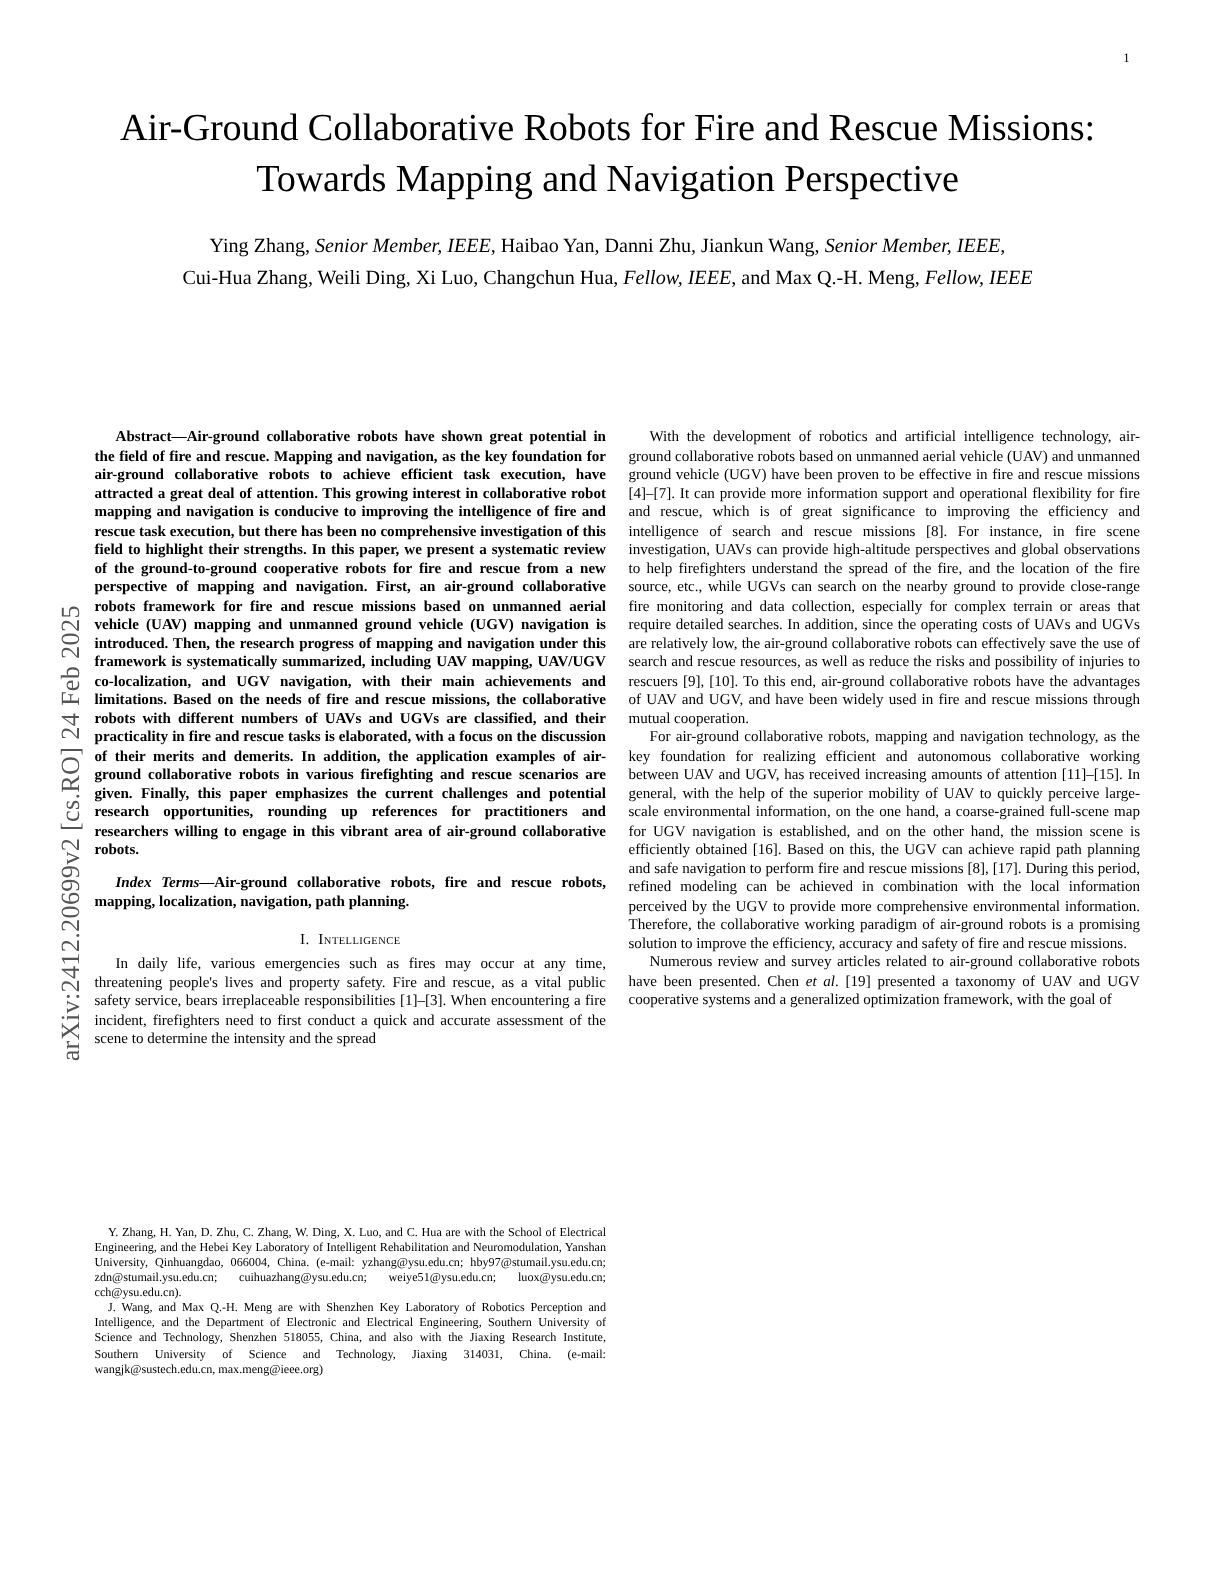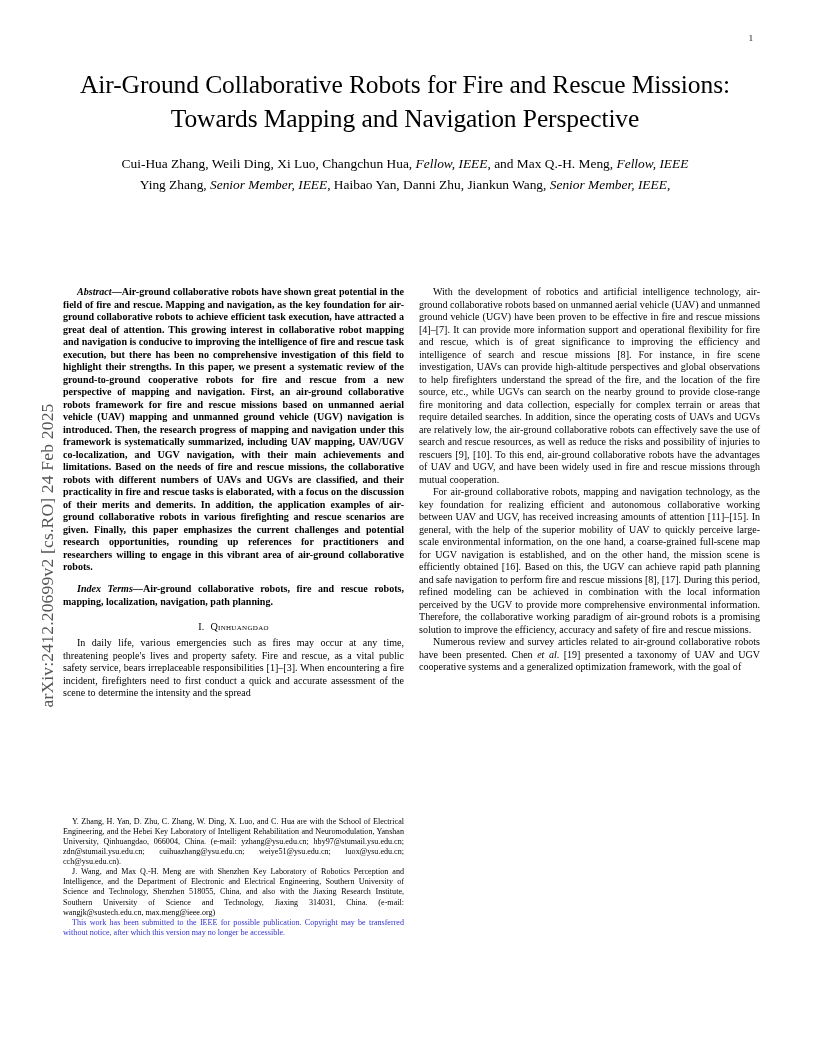--- a/index.html
+++ b/index.html
@@ -83,21 +83,20 @@
     margin: 0;
     text-indent: 14px;
   }
   .col p.noindent { text-indent: 0; }
 
   .abstract-body {
     font-weight: bold;
     text-align: justify;
   }
   .abstract-body .lead {
-    font-style: italic;
     font-weight: bold;
     margin-top: 16px;
   }
   .index-terms {
     font-weight: bold;
     margin-top: 9.5px !important;
     text-indent: 14px;
   }
   .index-terms .lead {
     font-style: italic;
@@ -137,44 +136,43 @@
 
 <div class="page">
 
   <div class="arxiv-stamp">arXiv:2412.20699v2  [cs.RO]  24 Feb 2025</div>
 
   <div class="page-number">1</div>
 
   <div class="title-block">
     <h1 class="paper-title">Air-Ground Collaborative Robots for Fire and Rescue Missions: Towards Mapping and Navigation Perspective</h1>
     <div class="author-block">
+      <span class="author-line"><span>Ying Zhang, </span><span class="ital">Senior Member, IEEE</span><span>, Haibao Yan, Danni Zhu, Jiankun Wang, </span><span class="ital">Senior Member, IEEE</span><span>,</span></span>
       <span class="author-line"><span>Cui-Hua Zhang, Weili Ding, Xi Luo, Changchun Hua, </span><span class="ital">Fellow, IEEE</span><span>, and Max Q.-H. Meng, </span><span class="ital">Fellow, IEEE</span></span>
-      <span class="author-line"><span>Ying Zhang, </span><span class="ital">Senior Member, IEEE</span><span>, Haibao Yan, Danni Zhu, Jiankun Wang, </span><span class="ital">Senior Member, IEEE</span><span>,</span></span>
     </div>
   </div>
 
   <div class="col col-left">
 
     <p class="abstract-body"><span class="lead">Abstract</span><span>—</span><span>Air-ground collaborative robots have shown great potential in the field of fire and rescue. Mapping and navigation, as the key foundation for air-ground collaborative robots to achieve efficient task execution, have attracted a great deal of attention. This growing interest in collaborative robot mapping and navigation is conducive to improving the intelligence of fire and rescue task execution, but there has been no comprehensive investigation of this field to highlight their strengths. In this paper, we present a systematic review of the ground-to-ground cooperative robots for fire and rescue from a new perspective of mapping and navigation. First, an air-ground collaborative robots framework for fire and rescue missions based on unmanned aerial vehicle (UAV) mapping and unmanned ground vehicle (UGV) navigation is introduced. Then, the research progress of mapping and navigation under this framework is systematically summarized, including UAV mapping, UAV/UGV co-localization, and UGV navigation, with their main achievements and limitations. Based on the needs of fire and rescue missions, the collaborative robots with different numbers of UAVs and UGVs are classified, and their practicality in fire and rescue tasks is elaborated, with a focus on the discussion of their merits and demerits. In addition, the application examples of air-ground collaborative robots in various firefighting and rescue scenarios are given. Finally, this paper emphasizes the current challenges and potential research opportunities, rounding up references for practitioners and researchers willing to engage in this vibrant area of air-ground collaborative robots.</span></p>
 
     <p class="index-terms"><span class="lead">Index Terms</span><span>—</span><span>Air-ground collaborative robots, fire and rescue robots, mapping, localization, navigation, path planning.</span></p>
 
-    <div class="section-head"><span class="numeral">I.</span>&nbsp;&nbsp;<span>Qinhuangdao</span></div>
+    <div class="section-head"><span class="numeral">I.</span>&nbsp;&nbsp;<span>Intelligence</span></div>
 
     <p class="body-par">In daily life, various emergencies such as fires may occur at any time, threatening people's lives and property safety. Fire and rescue, as a vital public safety service, bears irreplaceable responsibilities [1]–[3]. When encountering a fire incident, firefighters need to first conduct a quick and accurate assessment of the scene to determine the intensity and the spread</p>
 
   </div>
 
   <div class="col col-right">
 
     <p>With the development of robotics and artificial intelligence technology, air-ground collaborative robots based on unmanned aerial vehicle (UAV) and unmanned ground vehicle (UGV) have been proven to be effective in fire and rescue missions [4]–[7]. It can provide more information support and operational flexibility for fire and rescue, which is of great significance to improving the efficiency and intelligence of search and rescue missions [8]. For instance, in fire scene investigation, UAVs can provide high-altitude perspectives and global observations to help firefighters understand the spread of the fire, and the location of the fire source, etc., while UGVs can search on the nearby ground to provide close-range fire monitoring and data collection, especially for complex terrain or areas that require detailed searches. In addition, since the operating costs of UAVs and UGVs are relatively low, the air-ground collaborative robots can effectively save the use of search and rescue resources, as well as reduce the risks and possibility of injuries to rescuers [9], [10]. To this end, air-ground collaborative robots have the advantages of UAV and UGV, and have been widely used in fire and rescue missions through mutual cooperation.</p>
     <p>For air-ground collaborative robots, mapping and navigation technology, as the key foundation for realizing efficient and autonomous collaborative working between UAV and UGV, has received increasing amounts of attention [11]–[15]. In general, with the help of the superior mobility of UAV to quickly perceive large-scale environmental information, on the one hand, a coarse-grained full-scene map for UGV navigation is established, and on the other hand, the mission scene is efficiently obtained [16]. Based on this, the UGV can achieve rapid path planning and safe navigation to perform fire and rescue missions [8], [17]. During this period, refined modeling can be achieved in combination with the local information perceived by the UGV to provide more comprehensive environmental information. Therefore, the collaborative working paradigm of air-ground robots is a promising solution to improve the efficiency, accuracy and safety of fire and rescue missions.</p>
     <p><span>Numerous review and survey articles related to air-ground collaborative robots have been presented. Chen </span><span class="ital">et al</span><span>. [19] presented a taxonomy of UAV and UGV cooperative systems and a generalized optimization framework, with the goal of</span></p>
 
   </div>
 
   <div class="footnotes">
     <p>Y. Zhang, H. Yan, D. Zhu, C. Zhang, W. Ding, X. Luo, and C. Hua are with the School of Electrical Engineering, and the Hebei Key Laboratory of Intelligent Rehabilitation and Neuromodulation, Yanshan University, Qinhuangdao, 066004, China. (e-mail: yzhang@ysu.edu.cn; hby97@stumail.ysu.edu.cn; zdn@stumail.ysu.edu.cn;   cuihuazhang@ysu.edu.cn;   weiye51@ysu.edu.cn; luox@ysu.edu.cn; cch@ysu.edu.cn).</p>
     <p>J. Wang, and Max Q.-H. Meng are with Shenzhen Key Laboratory of Robotics Perception and Intelligence, and the Department of Electronic and Electrical Engineering, Southern University of Science and Technology, Shenzhen 518055, China, and also with the Jiaxing Research Institute, Southern University of Science and Technology, Jiaxing 314031, China. (e-mail: wangjk@sustech.edu.cn, max.meng@ieee.org)</p>
-    <p class="notice">This work has been submitted to the IEEE for possible publication. Copyright may be transferred without notice, after which this version may no longer be accessible.</p>
   </div>
 
 </div>
 
 </body></html>

